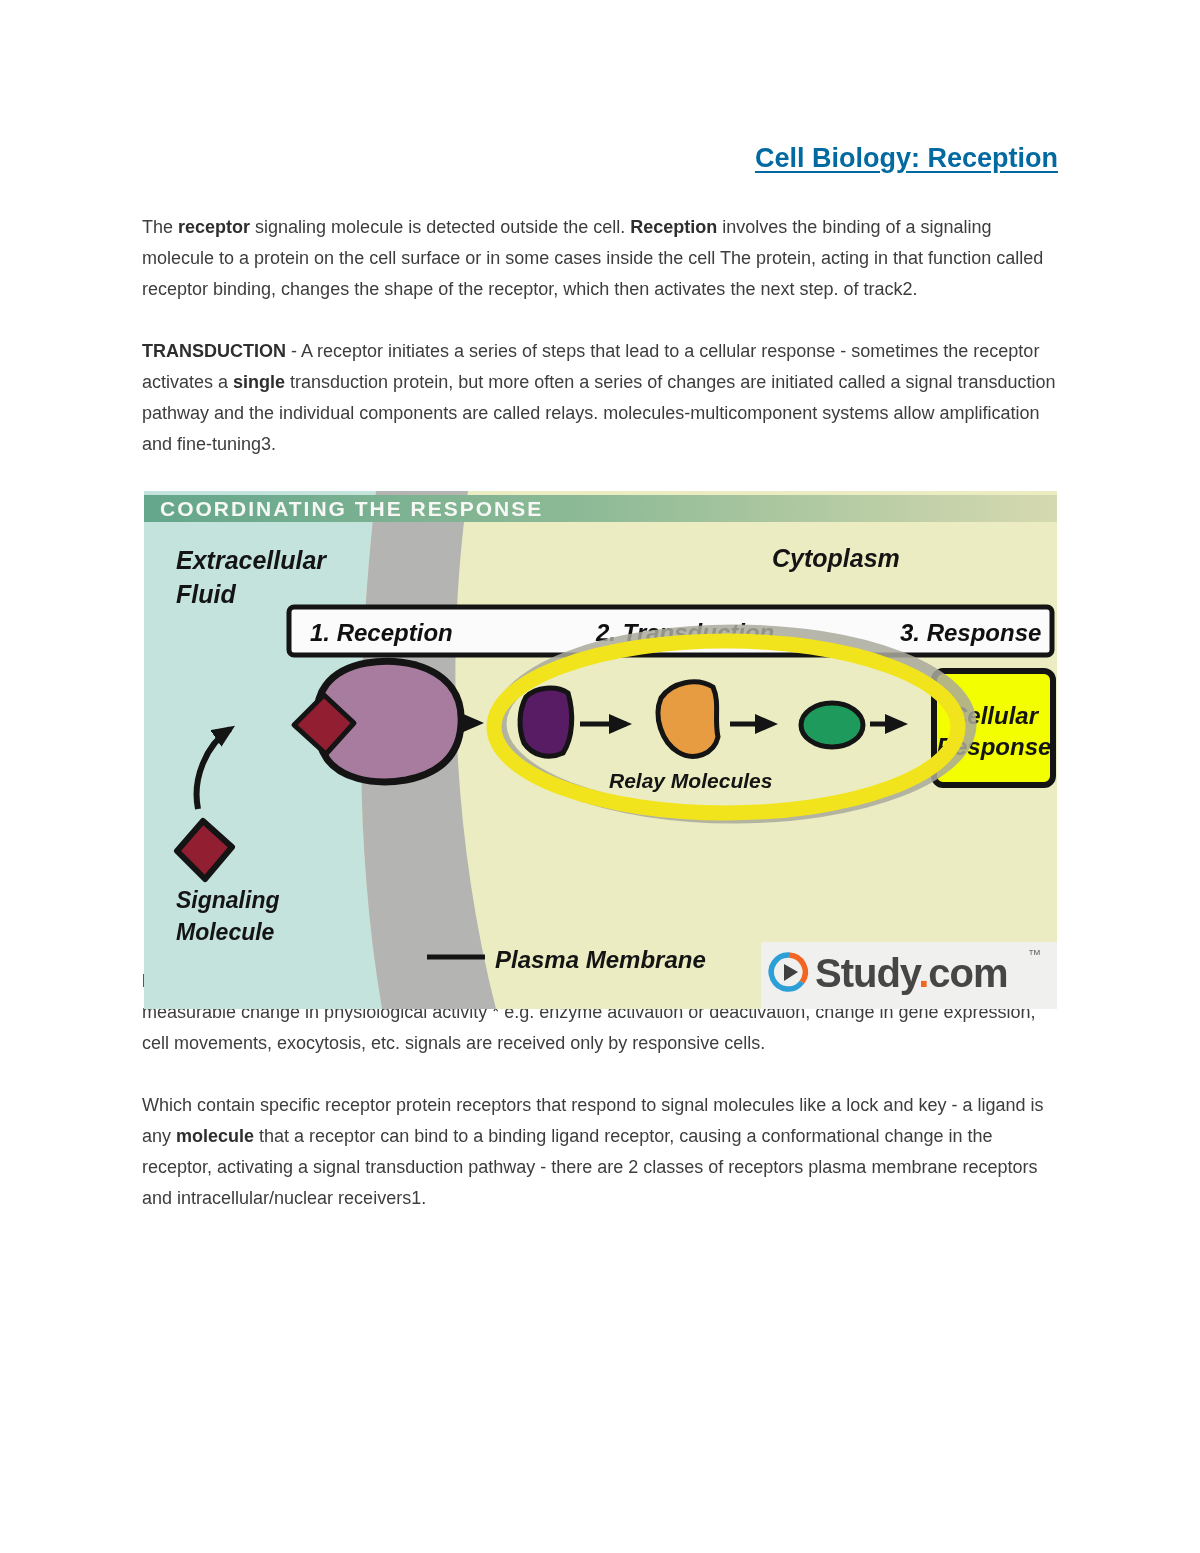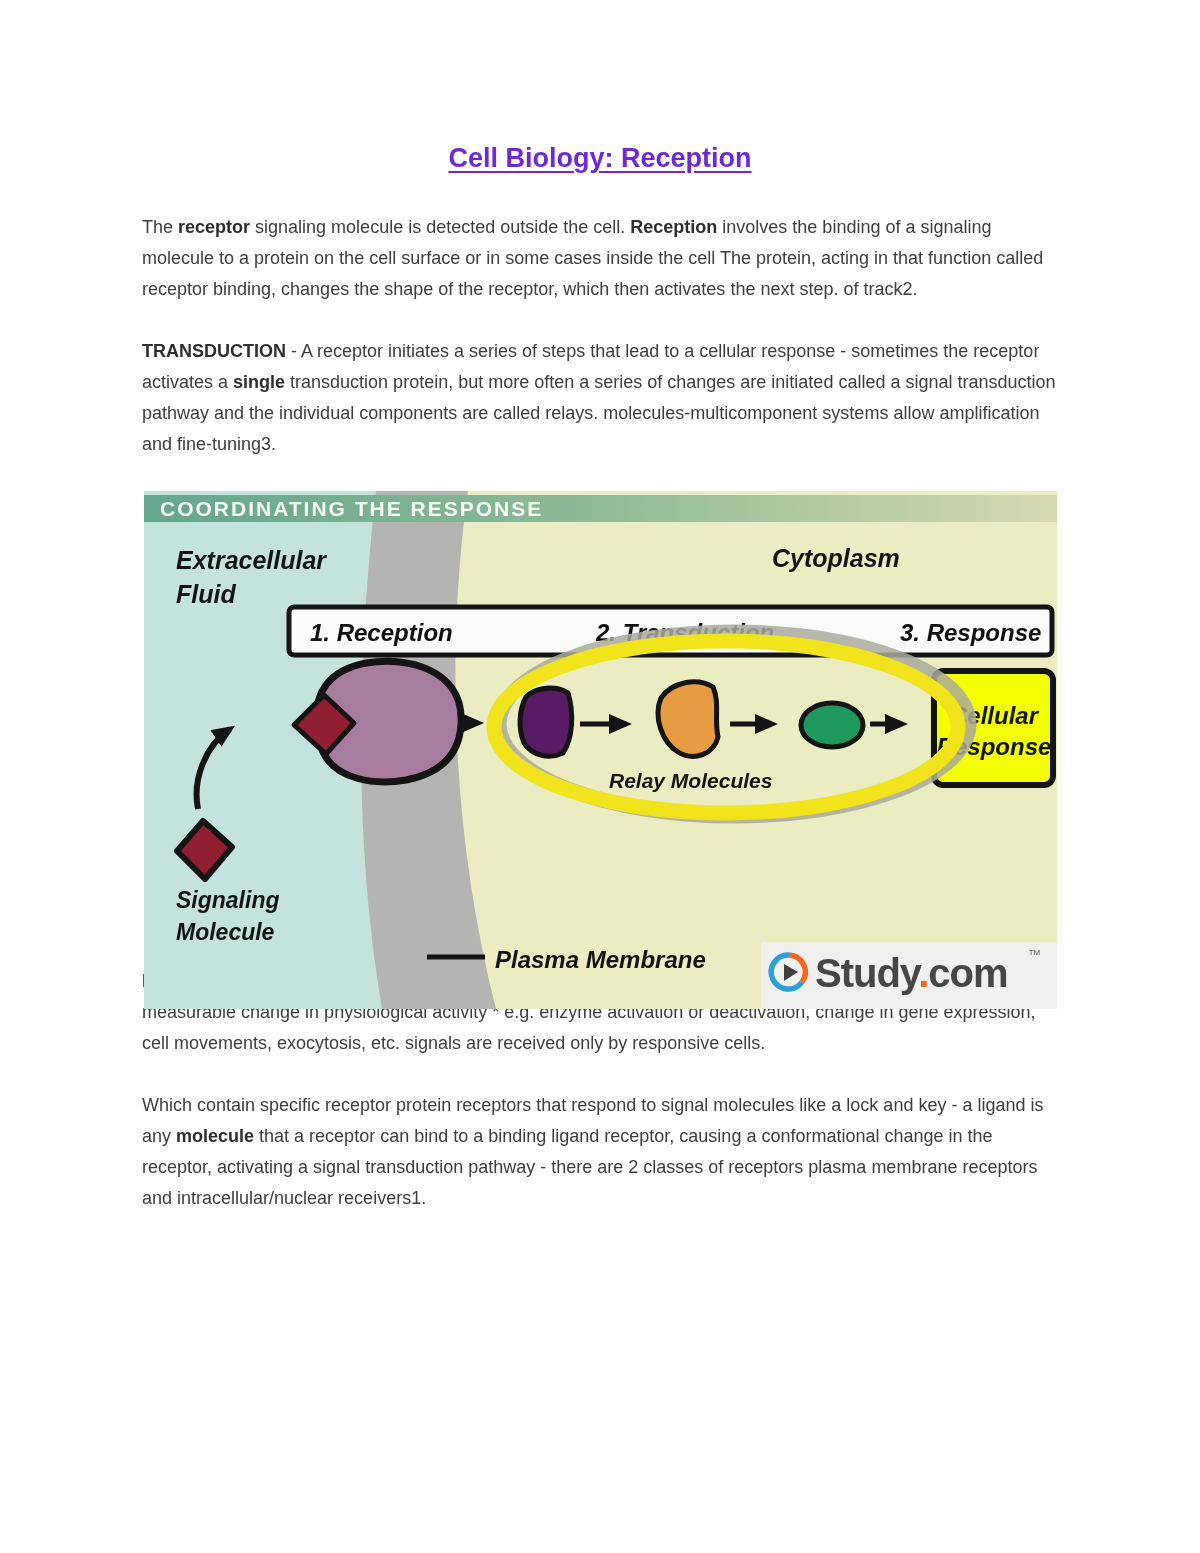--- a/index.html
+++ b/index.html
@@ -7,25 +7,25 @@
     position:relative;
     width:1200px;height:1553px;
     background:#ffffff;
     font-family:"Liberation Sans", sans-serif;
     color:#3d3d3d;
     overflow:hidden;
   }
   .content{padding:0 142px;}
   h1.doc-title{
     margin:140px 0 36px 0;
-    text-align:center;
+    text-align:right;
     font-size:27px;
     line-height:36px;
     font-weight:700;
-    color:#6d28d9;
+    color:#0369a1;
     text-decoration:underline;
     text-underline-offset:4px;
   }
   p.body-par{
     margin:0 0 31px 0;
     font-size:18px;
     line-height:31px;
     color:#3d3d3d;
   }
   p.body-par b{color:#2e2e2e;}

